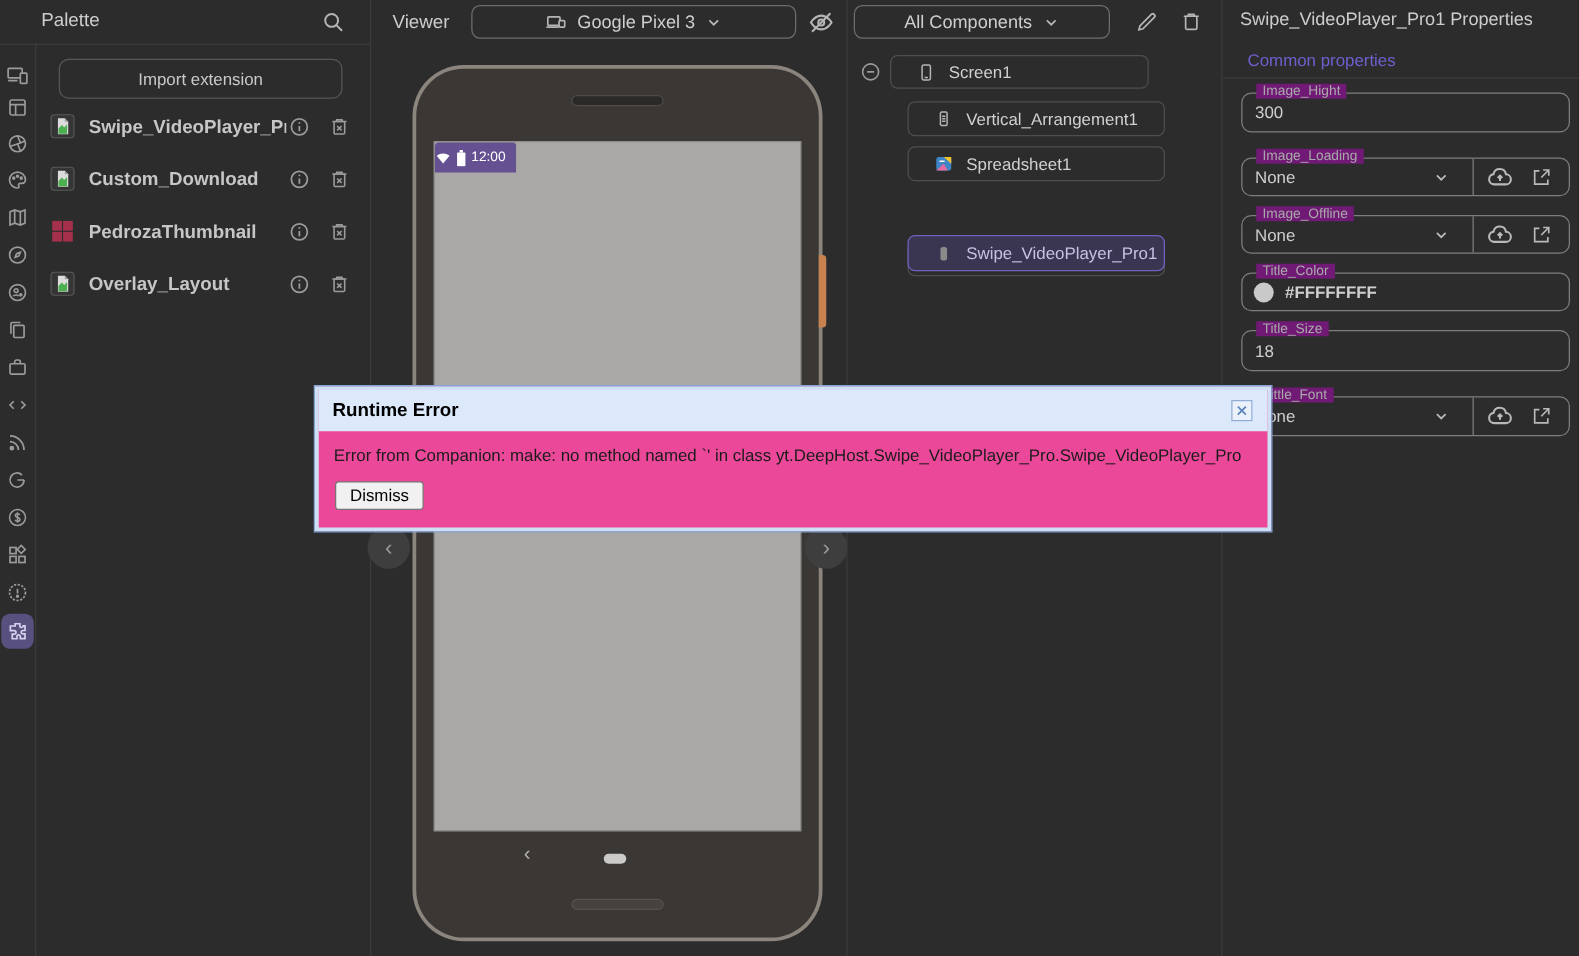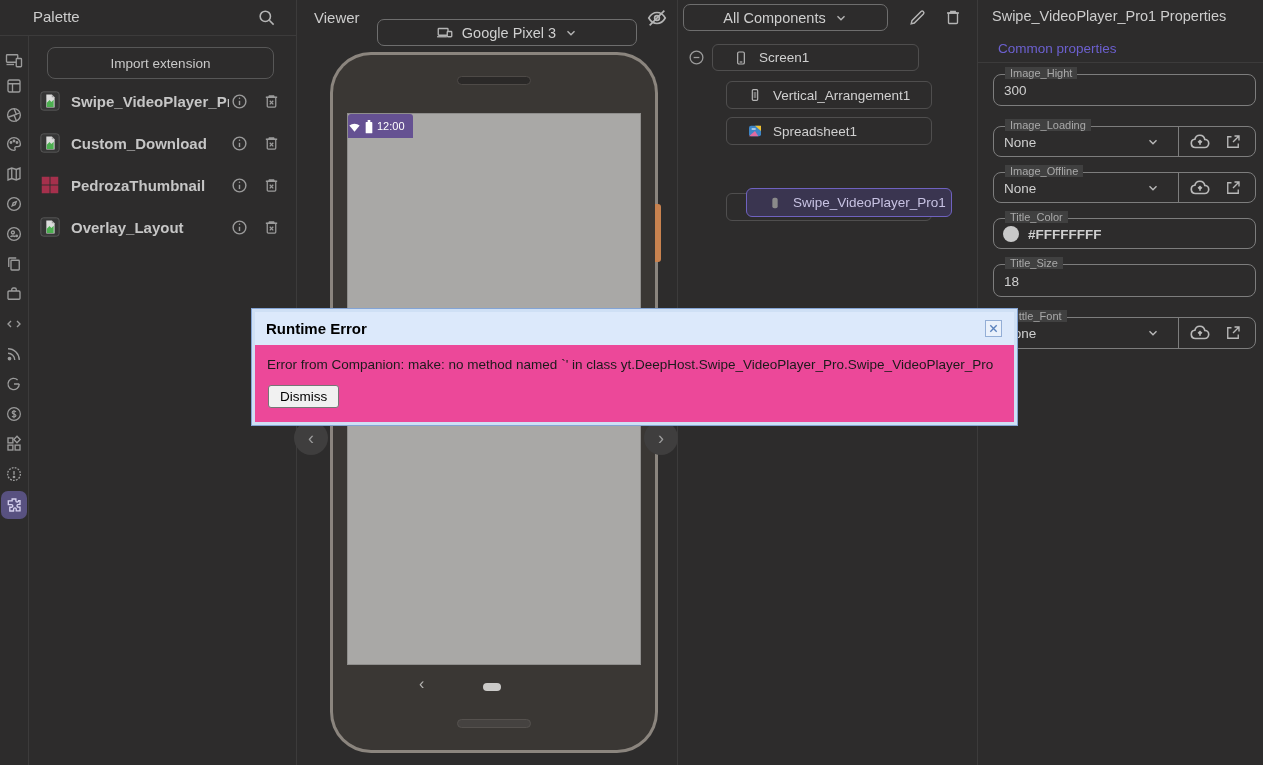--- a/index.html
+++ b/index.html
@@ -71,21 +71,21 @@
     display:flex; align-items:center; gap:10px; padding-left:20px;
     font-size:13.5px; color:#d0d0d0; cursor:pointer; background:transparent; }
   .tree-box svg { width:16px; height:16px; flex:0 0 auto; color:#b5b5b5; }
   .tree-box.selected { border-color:#6f62c0; background:#3a3550; color:#c7c2e2; }
   .collapse-ico { position:absolute; left:688px; top:49px; width:17px; height:17px; color:#9b9b9b; cursor:pointer; }
 
   
   .common-link { position:absolute; left:998px; top:41px; font-size:13.5px; color:#6c60cf; cursor:pointer; }
   .prop-box { position:absolute; left:993px; width:263px; border:1px solid #7d7d7d;
     border-radius:8px; }
-  .prop-legend { position:absolute; top:-8px; left:11px; background:#404040; padding:0 5px;
+  .prop-legend { position:absolute; top:-8px; left:11px; background:#701a75; padding:0 5px;
     font-size:11px; color:#a9a9a9; white-space:nowrap; }
   .prop-value { position:absolute; left:10px; top:50%; transform:translateY(-50%);
     font-size:13.5px; color:#cfcfcf; }
   .prop-chevron { position:absolute; left:152px; top:50%; transform:translateY(-50%);
     width:14px; height:14px; color:#b9b9b9; }
   .prop-div { position:absolute; left:184px; top:0; bottom:0; width:1px; background:#7d7d7d; }
   .prop-cloud { position:absolute; left:195px; top:50%; transform:translateY(-50%);
     width:22px; height:22px; color:#b9b9b9; cursor:pointer; }
   .prop-open { position:absolute; left:230px; top:50%; transform:translateY(-50%);
     width:18px; height:18px; color:#b9b9b9; cursor:pointer; }
@@ -320,21 +320,21 @@
         </svg></span>
     <span class="pal-trash">
       <svg viewBox="0 0 24 24" fill="none" stroke="currentColor" stroke-width="1.8">
           <path d="M4 6h16M9 6V4h6v2"></path>
           <rect x="6" y="6" width="12" height="14" rx="1.5"></rect>
           <path d="M9.5 11l5 5M14.5 11l-5 5"></path>
         </svg></span>
   </div>
 
   <div class="panel-title" style="left:314px; top:9px;">Viewer</div>
-  <div class="dd" style="left:377px; top:19px; width:260px;">
+  <div class="dd" style="left:377px; top:4px; width:260px;">
     <span style="width:18px;height:18px;color:#b5b5b5;">
       <svg viewBox="0 0 24 24" fill="none" stroke="currentColor" stroke-width="1.8">
           <rect x="3" y="6" width="13" height="9" rx="1"></rect>
           <path d="M1.5 17h13"></path>
           <rect x="15" y="10" width="6" height="7" rx="1" fill="#2d2c2c"></rect>
         </svg></span>
     <span>Google Pixel 3</span>
     <span style="width:14px;height:14px;color:#b5b5b5;">
       <svg viewBox="0 0 24 24" fill="none" stroke="currentColor" stroke-width="2.4">
           <path d="M6 9l6 6 6-6"></path>
@@ -421,21 +421,21 @@
       </svg>
     <span>Spreadsheet1</span>
   </div>
   <div class="tree-box" style="left:726px; top:153px; width:206px; height:28px;margin-top:40px;">
     <svg viewBox="0 0 24 24" fill="currentColor">
         <path d="M12 3a6 6 0 00-6 6v4l-1.8 3h15.6L18 13V9a6 6 0 00-6-6z"></path>
         <path d="M10 18a2 2 0 004 0z"></path>
       </svg>
     <span>Notifier1</span>
   </div>
-  <div class="tree-box selected" style="left:726px; top:188px; width:206px; height:29px;margin-left:20px;">
+  <div class="tree-box selected" style="left:726px; top:188px; width:206px; height:29px;">
     <svg viewBox="0 0 24 24">
         <rect x="8" y="4" width="8" height="16" rx="3" fill="#8a8a8a"></rect>
       </svg>
     <span>Swipe_VideoPlayer_Pro1</span>
   </div>
 
   <div class="panel-title" style="left:992px; top:8px; font-size:14.5px;">Swipe_VideoPlayer_Pro1 Properties</div>
   <div class="common-link">Common properties</div>
 
   <div class="prop-box" style="top:74px; height:32px;">

